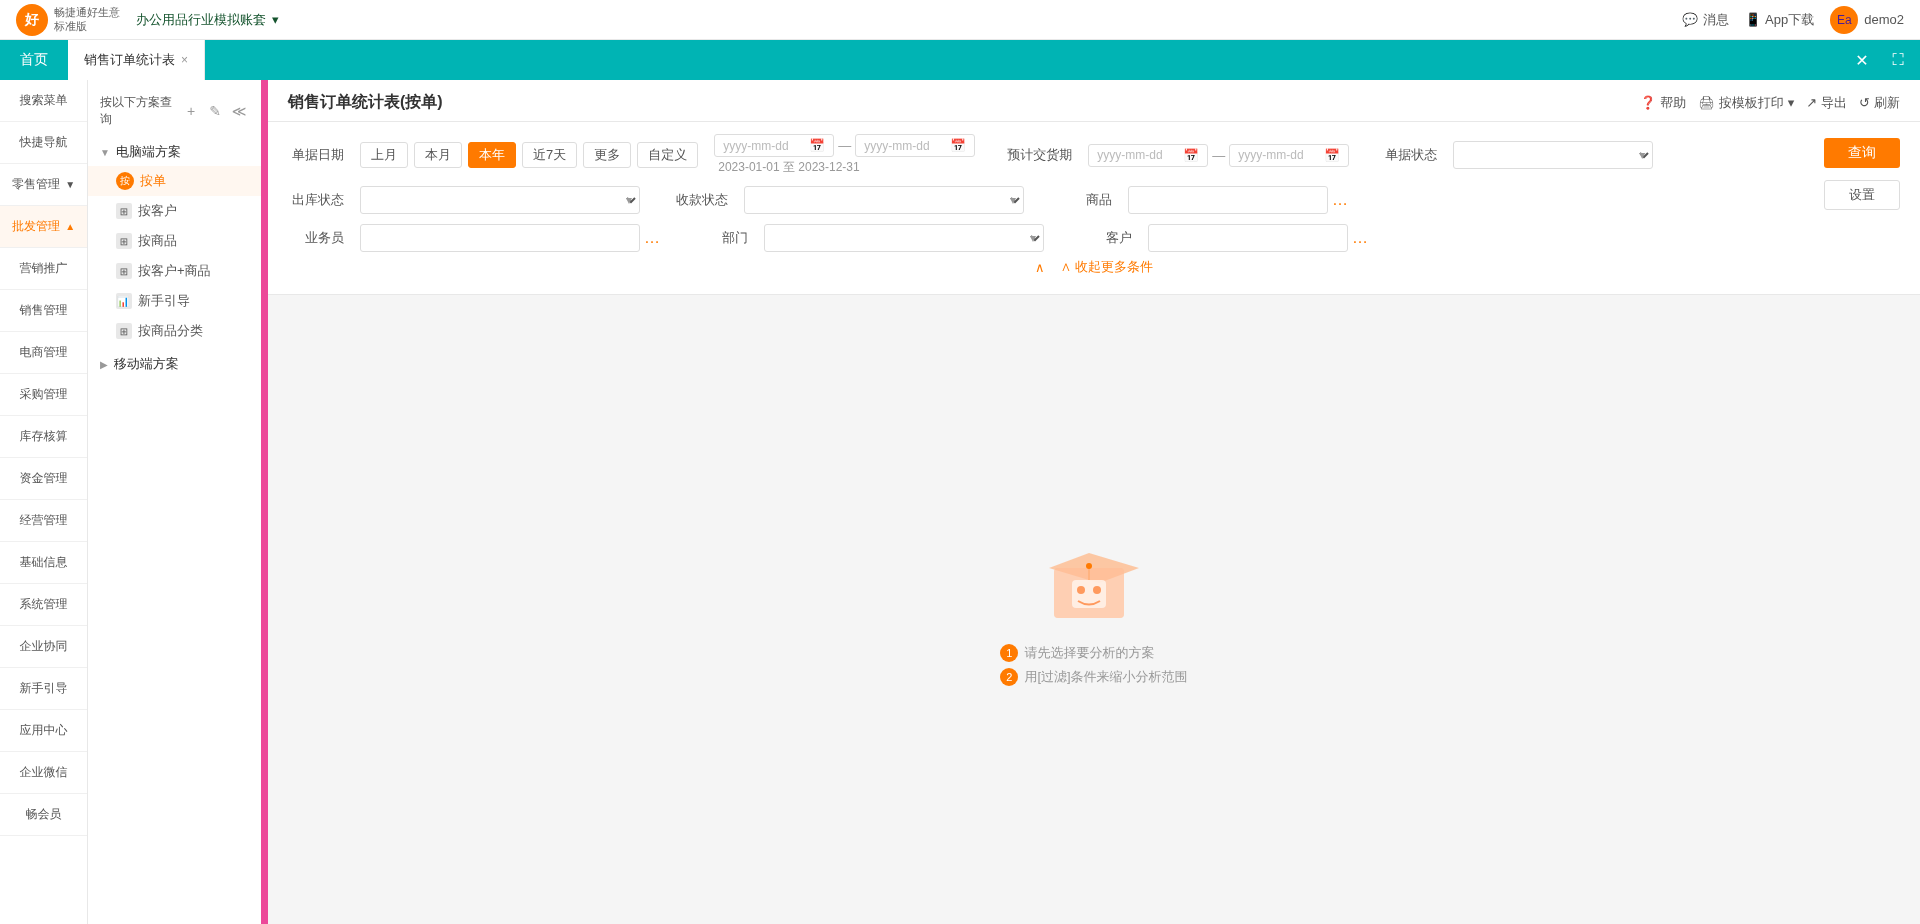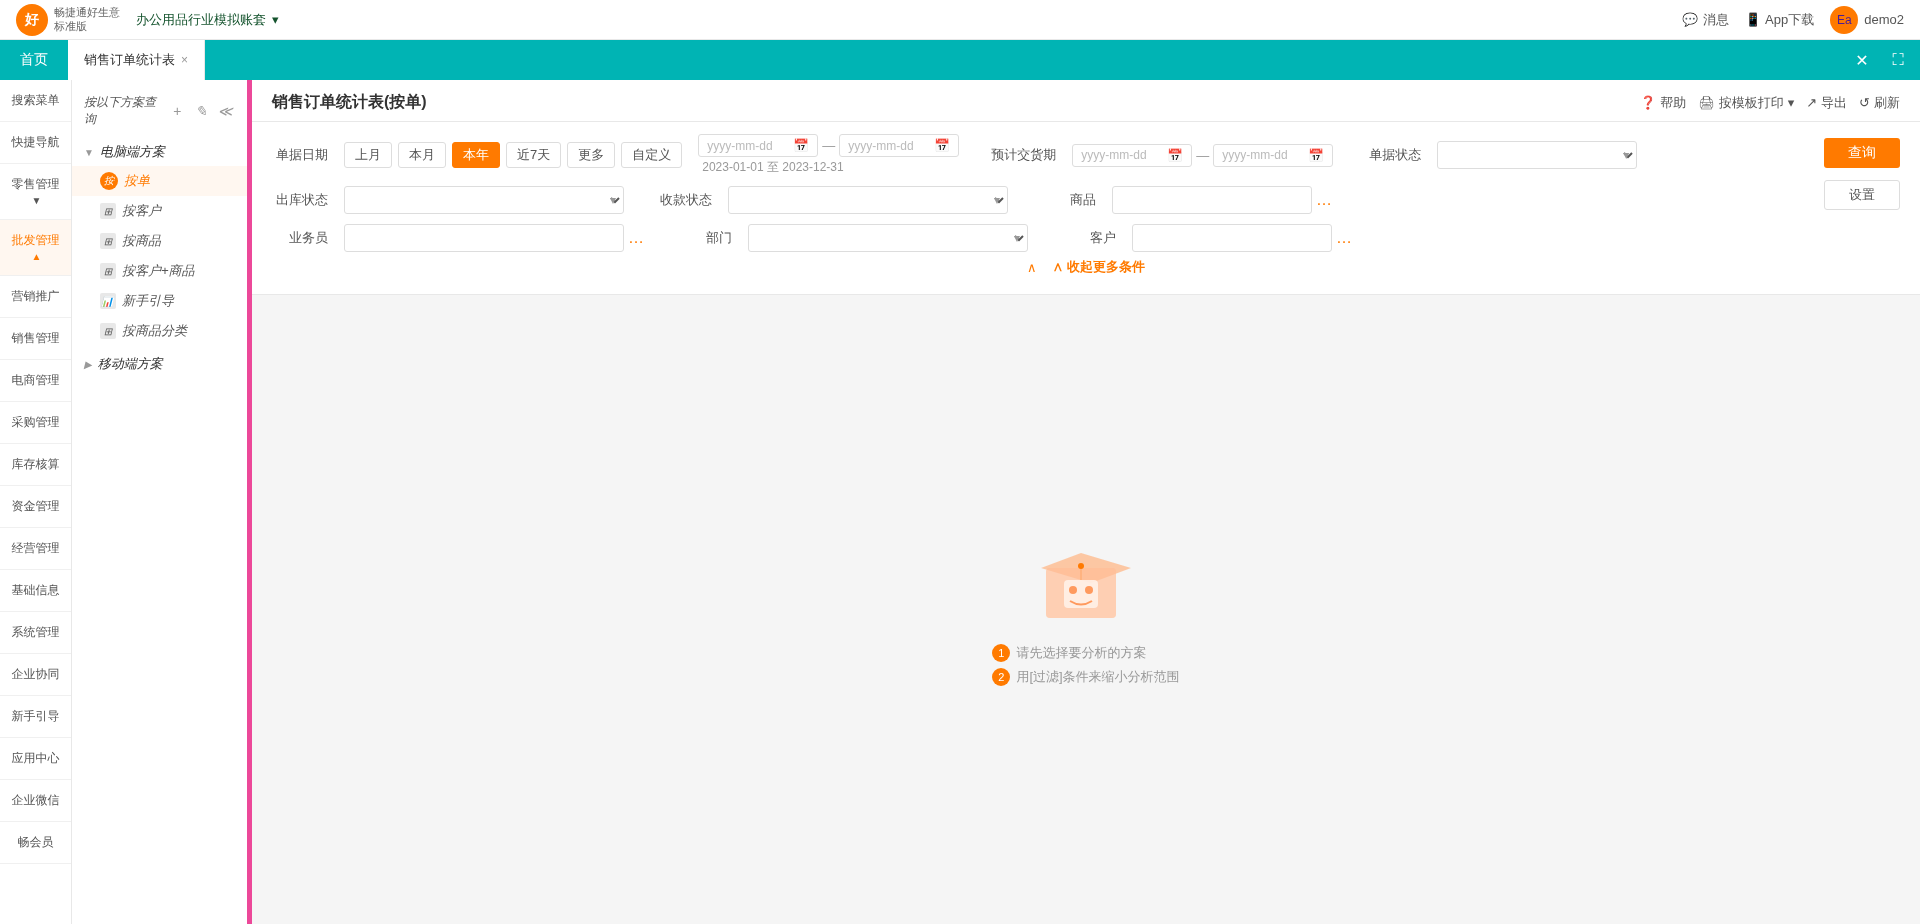--- a/index.html
+++ b/index.html
@@ -21,31 +21,31 @@
     .tab-home { padding: 0 20px; color: #fff; display: flex; align-items: center; cursor: pointer; font-size: 14px; }
     .tab-item { padding: 0 16px; background: #fff; color: #333; display: flex; align-items: center; gap: 6px; cursor: pointer; font-size: 13px; border-right: 1px solid #e8e8e8; }
     .tab-item .close-btn { color: #999; font-size: 12px; cursor: pointer; }
     .tab-bar-right { margin-left: auto; display: flex; align-items: center; gap: 8px; padding-right: 8px; }
     .tab-bar-btn { color: #fff; cursor: pointer; font-size: 16px; width: 28px; height: 28px; display: flex; align-items: center; justify-content: center; }
 
     
     .main-layout { display: flex; flex: 1; overflow: hidden; }
 
     
-    .sidebar { width: 72px; background: #fff; border-right: 1px solid #e8e8e8; display: flex; flex-direction: column; overflow-y: auto; }
+    .sidebar { width: 88px; background: #fff; border-right: 1px solid #e8e8e8; display: flex; flex-direction: column; overflow-y: auto; }
     .sidebar-item { padding: 12px 4px; text-align: center; cursor: pointer; color: #555; font-size: 12px; border-bottom: 1px solid #f0f0f0; transition: background 0.2s; }
     .sidebar-item.active { color: #ff7a00; background: #fff7f0; }
     .sidebar-item.has-arrow { position: relative; }
     .sidebar-item .arrow { font-size: 10px; margin-left: 2px; }
 
     
     .content { flex: 1; display: flex; overflow: hidden; }
 
     
-    .left-panel { width: 180px; background: #fff; border-right: 5px solid #ec4899; padding: 8px 0; overflow-y: auto; font-style: italic; }
+    .left-panel { width: 180px; background: #fff; border-right: 7px solid #ec4899; padding: 8px 0; overflow-y: auto; }
     .left-panel-header { display: flex; align-items: center; justify-content: space-between; padding: 6px 12px; font-size: 13px; color: #555; }
     .left-panel-header-actions { display: flex; gap: 4px; }
     .lph-btn { width: 20px; height: 20px; display: flex; align-items: center; justify-content: center; cursor: pointer; color: #999; font-size: 14px; border-radius: 3px; }
     .scheme-group { margin: 4px 0; }
     .scheme-group-title { display: flex; align-items: center; gap: 6px; padding: 5px 12px; cursor: pointer; color: #333; font-size: 13px; }
     .scheme-group-title .arrow { font-size: 10px; color: #999; }
     .scheme-item { display: flex; align-items: center; gap: 6px; padding: 6px 12px 6px 28px; cursor: pointer; color: #555; font-size: 13px; }
     .scheme-item.active { color: #ff7a00; background: #fff7f0; }
     .scheme-icon { width: 18px; height: 18px; border-radius: 50%; background: #ff7a00; display: flex; align-items: center; justify-content: center; color: #fff; font-size: 11px; flex-shrink: 0; }
     .scheme-icon-small { width: 16px; height: 16px; border-radius: 2px; background: #e8e8e8; display: flex; align-items: center; justify-content: center; font-size: 10px; flex-shrink: 0; }
@@ -344,21 +344,21 @@
           </div>
 
           <div class="btn-group" style="padding-top:4px;">
             <button class="query-btn">查询</button>
             <button class="settings-btn">设置</button>
           </div>
         </div>
 
         <div class="collapse-bar">
           <span>∧</span>
-          <span style="margin-left:16px;font-weight:bold;">∧ 收起更多条件</span>
+          <span style="margin-left:16px;">∧ 收起更多条件</span>
         </div>
       </div>
 
       <div class="main-content">
         <div class="empty-state">
 
           <svg class="empty-box-svg" viewBox="0 0 120 100" fill="none" xmlns="http://www.w3.org/2000/svg">
 
             <rect x="20" y="40" width="70" height="50" rx="4" fill="#ffd4b5" opacity="0.7"></rect>
 

